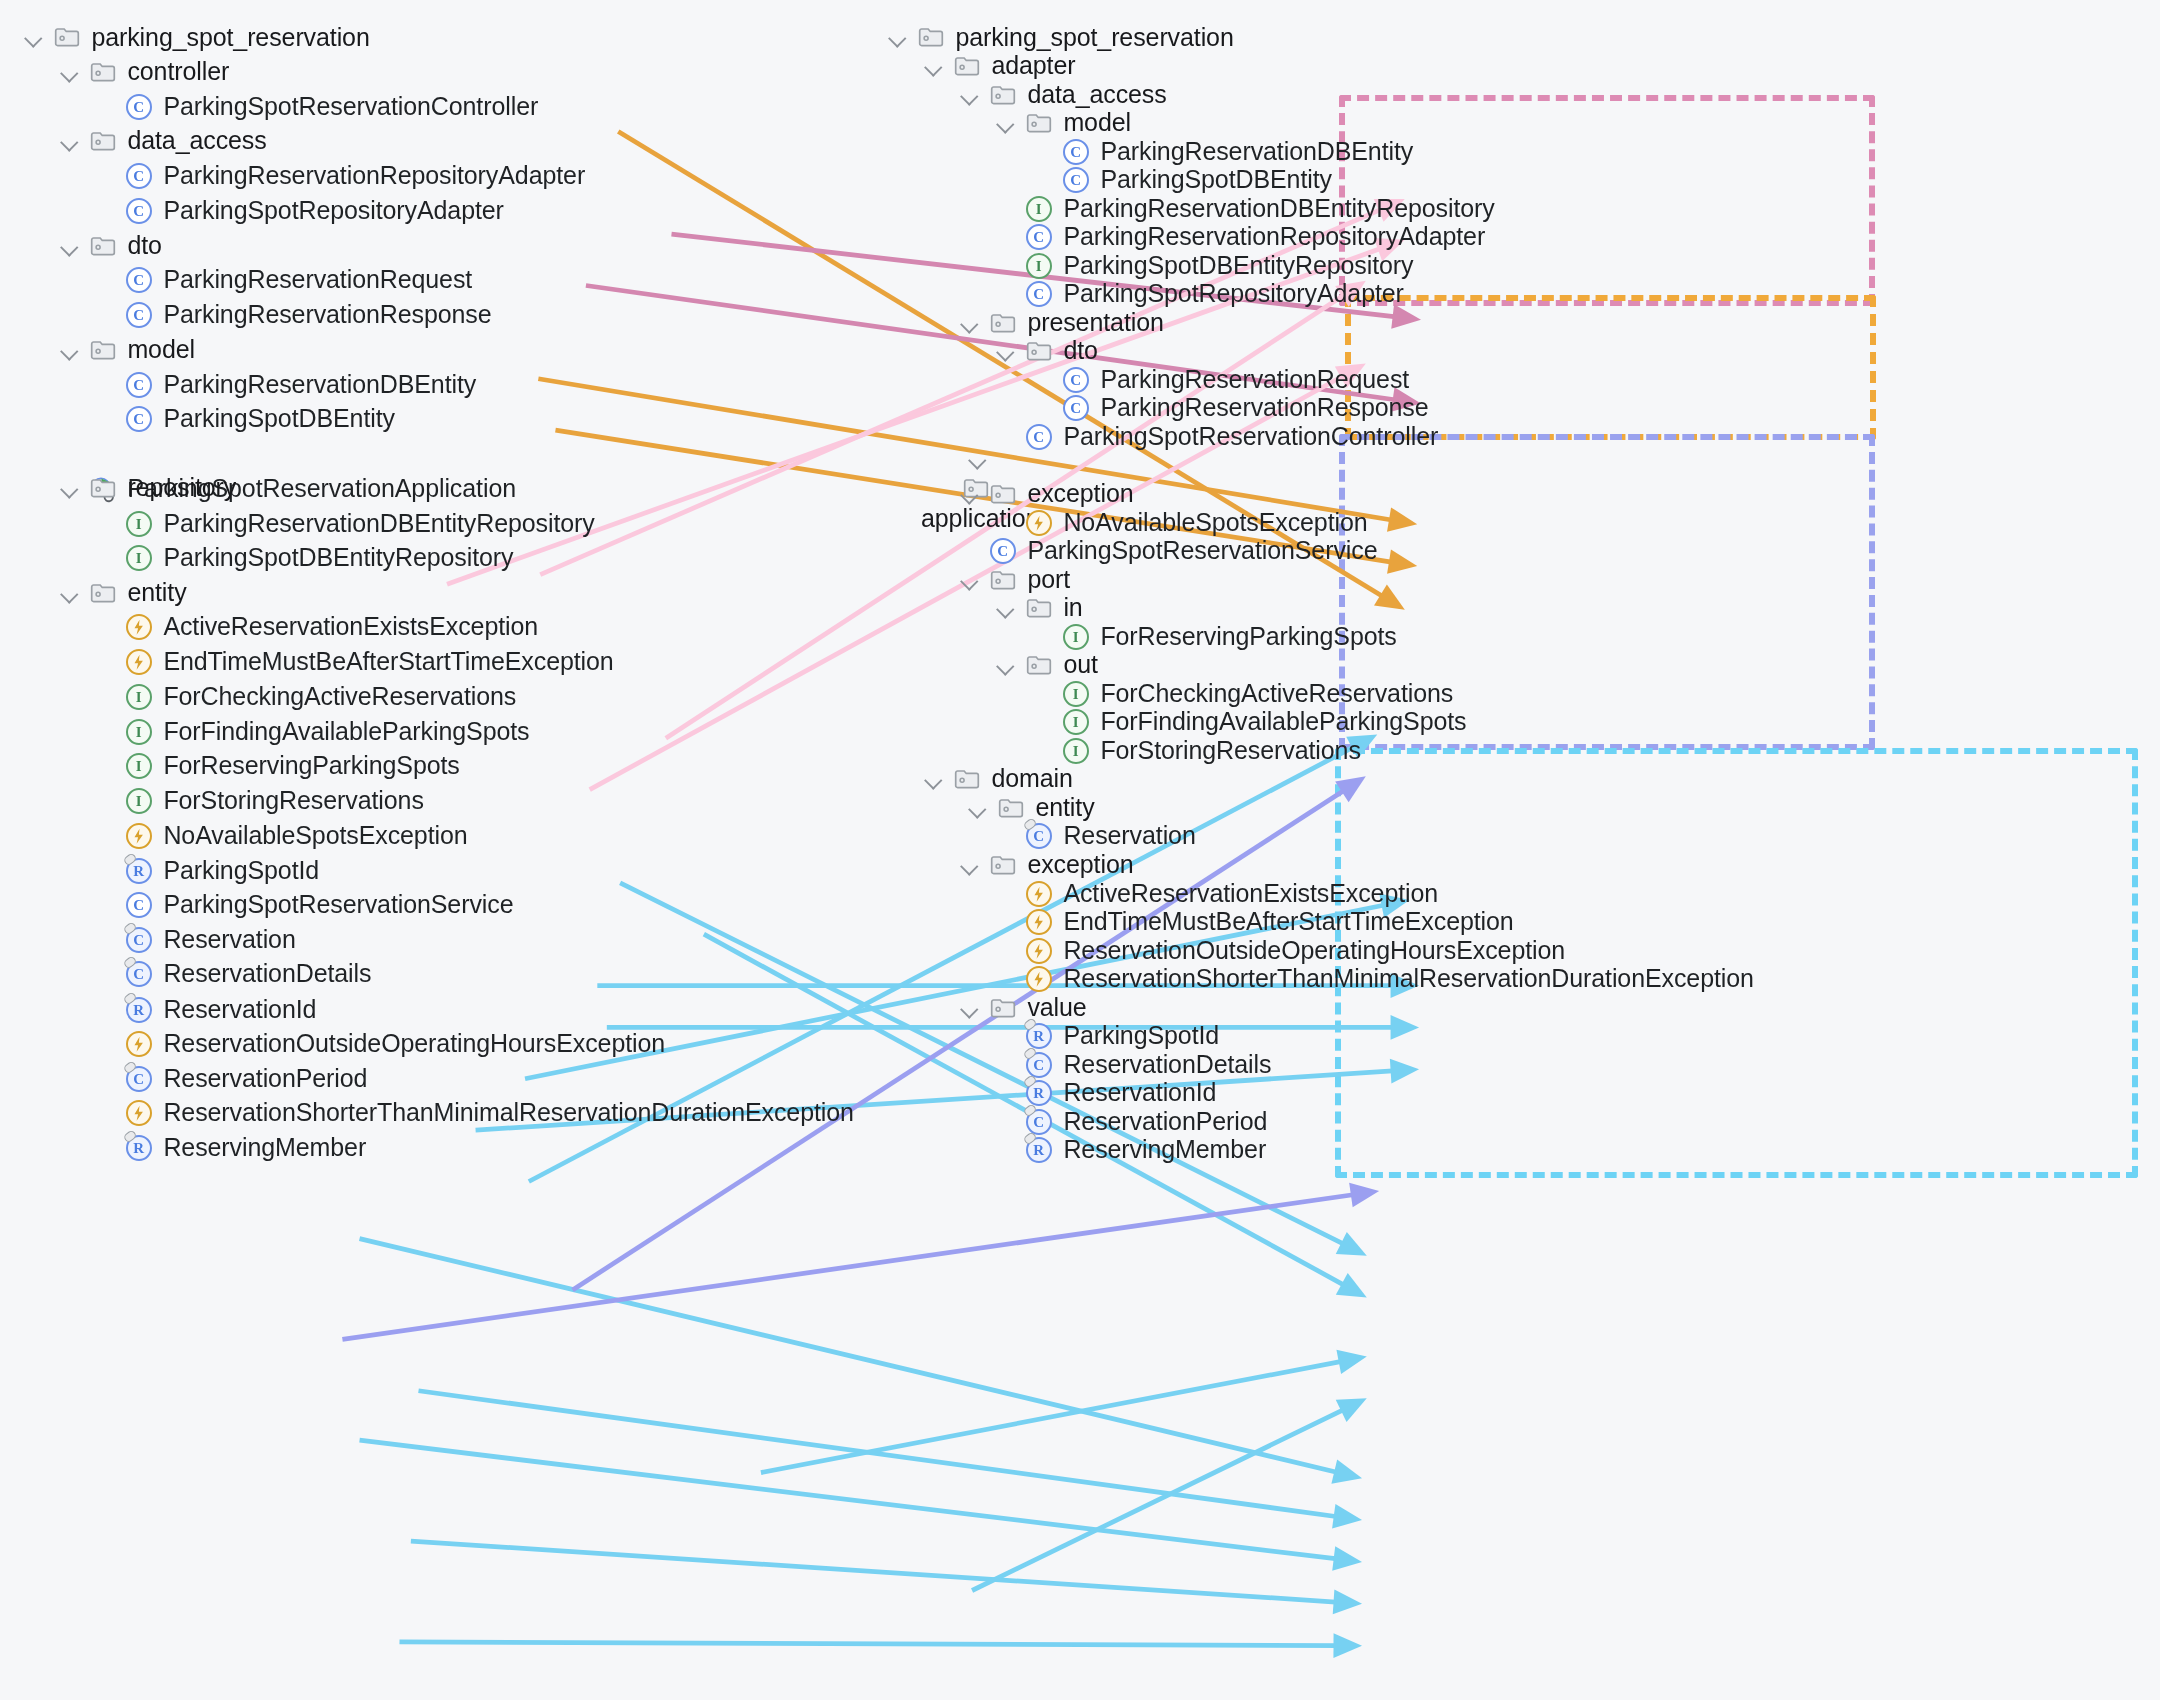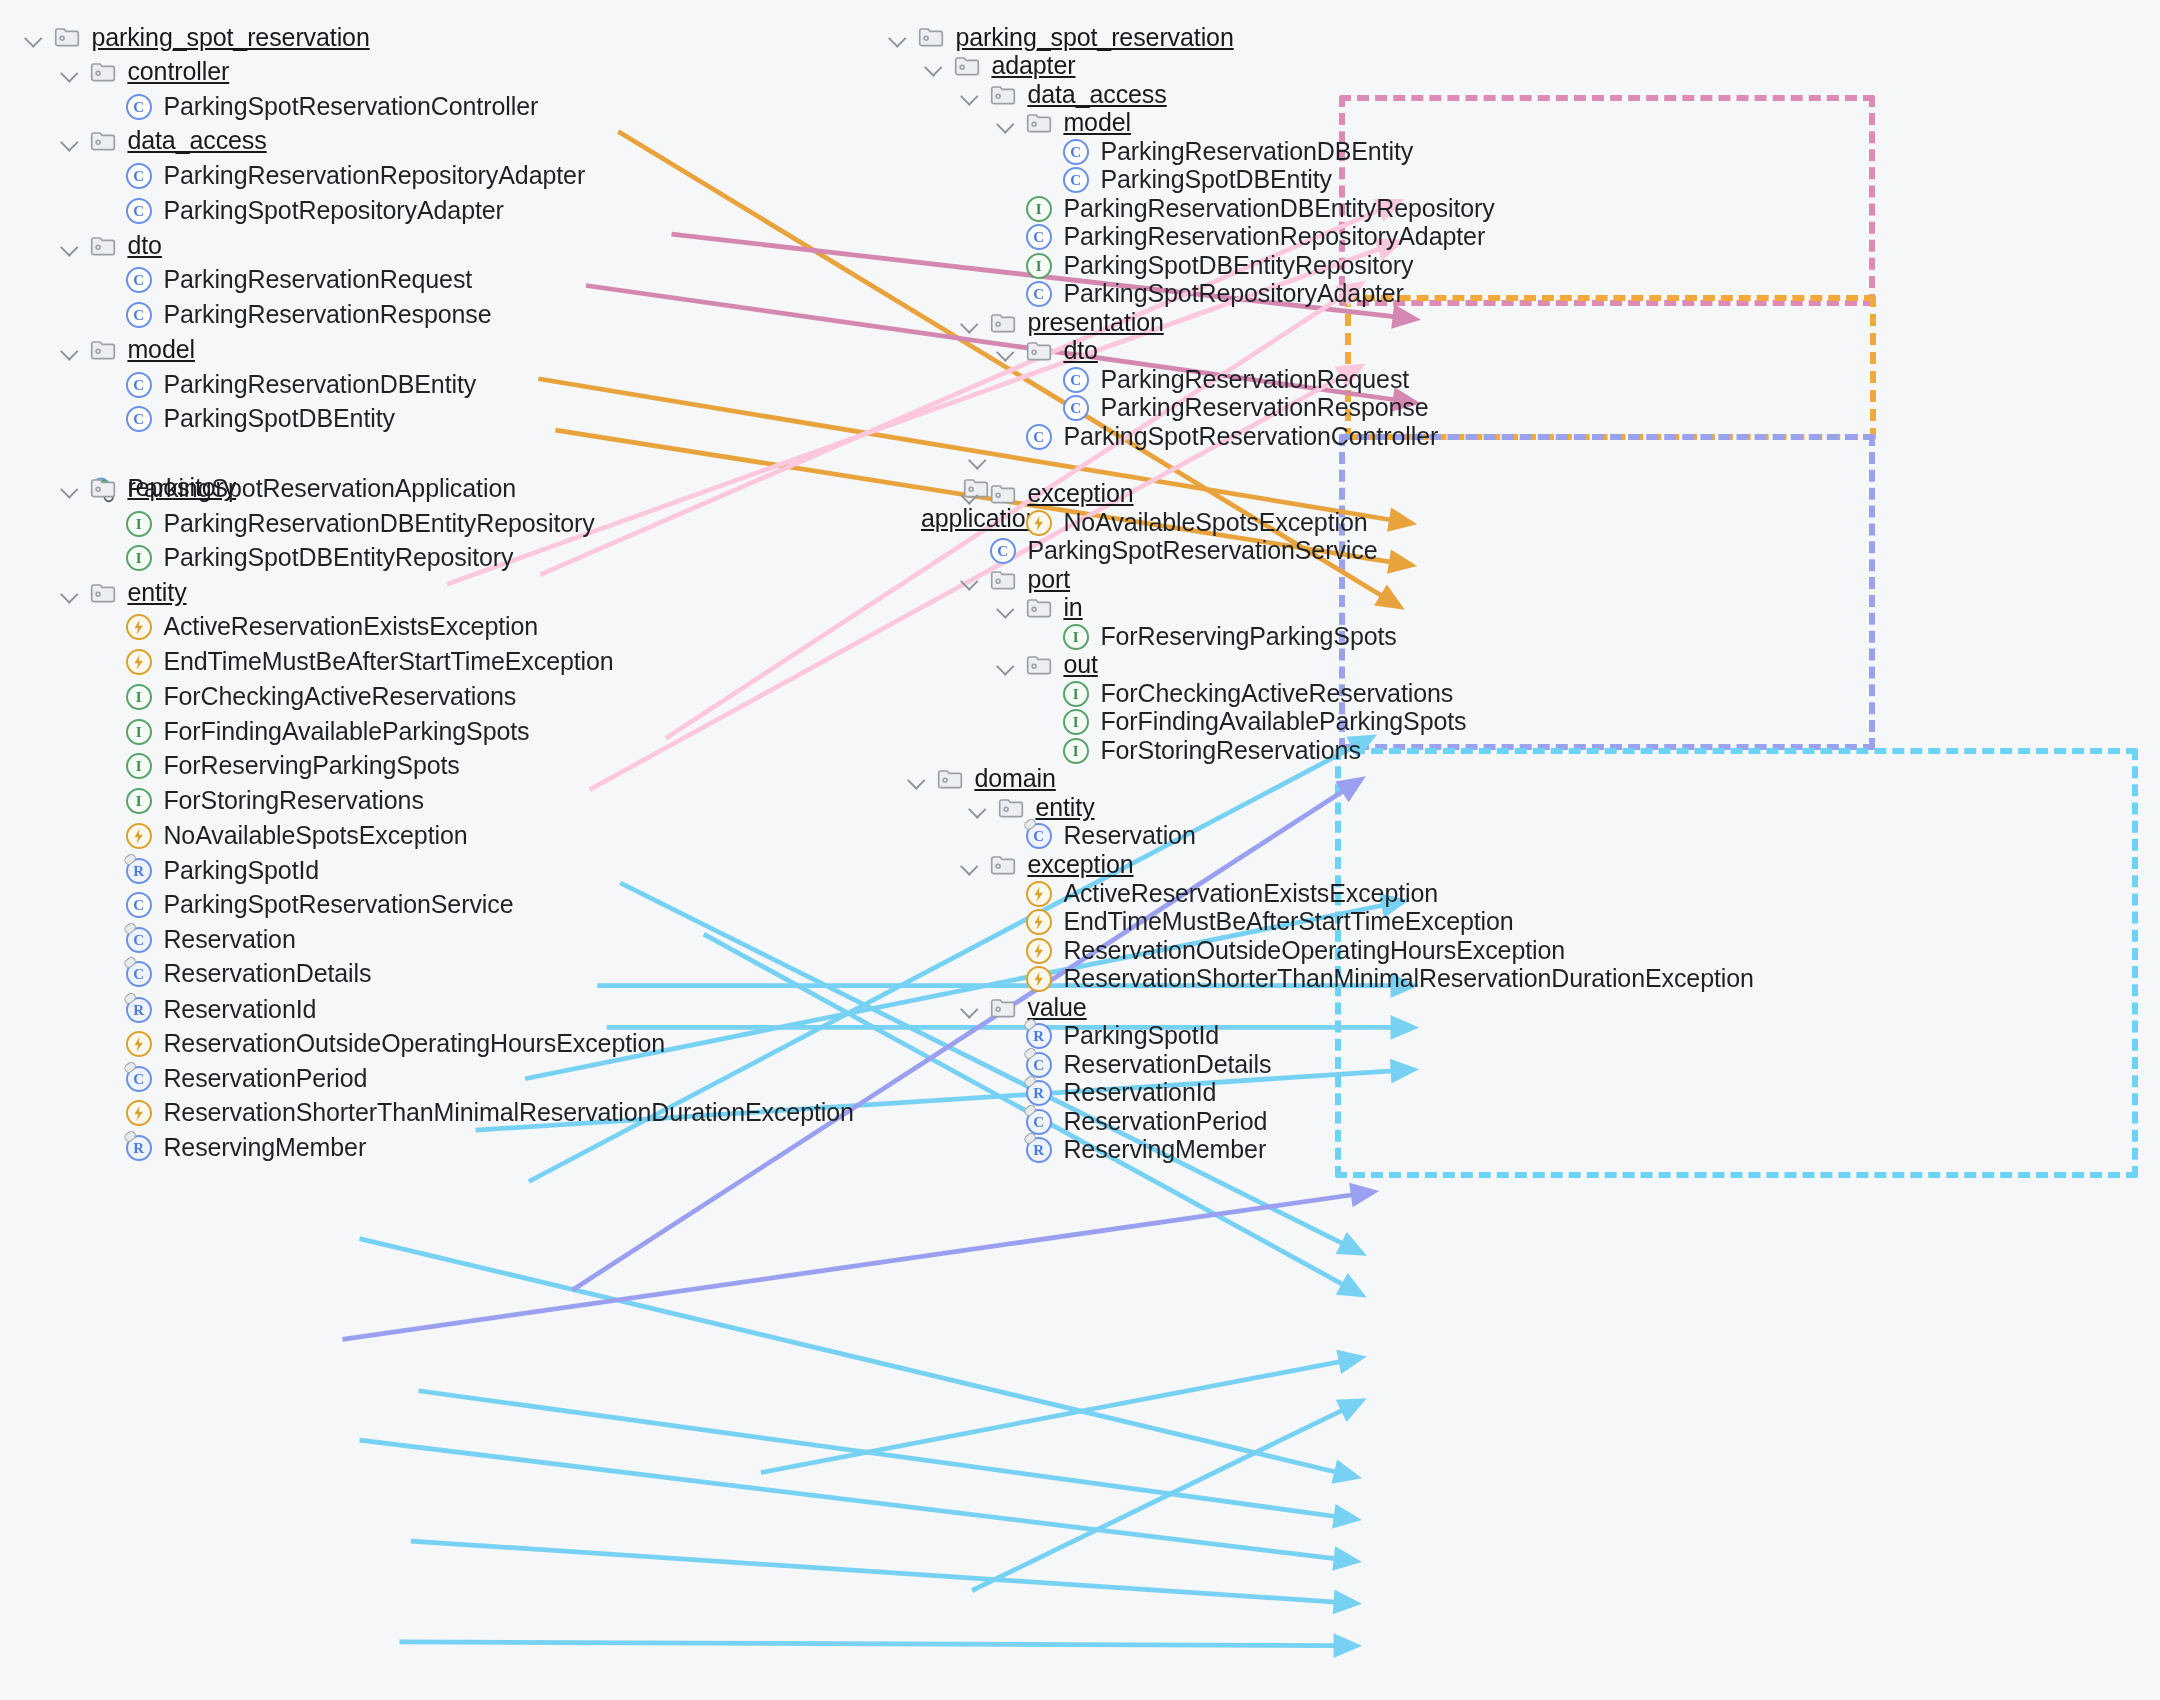--- a/index.html
+++ b/index.html
@@ -18,21 +18,21 @@
   
   #arrows { position:absolute; left:0; top:0; width:2161px; height:1701px; pointer-events:none; z-index:5; }
 
   
   .groupbox { position:absolute; z-index:2; border-style:dashed; border-width:6.7px; border-radius:2.9px; background:transparent; }
 
   
   .tree { position:absolute; z-index:8; }
   .row { position:absolute; display:flex; align-items:center; height:38px; white-space:nowrap; }
   .label { font-size:25px; color:#1f2225; letter-spacing:-0.1px; }
-  .label.pkg { color:#18191c;text-decoration:underline; }
+  .label.pkg { color:#18191c; }
 
   .chev { width:25px; height:25px; position:relative; flex:0 0 25px; margin-right:4.8px; }
   .chev::before {
     content:""; position:absolute; left:5.7px; top:7.6px;
     width:10.5px; height:10.5px;
     border-right:2.5px solid #8d9299; border-bottom:2.5px solid #8d9299;
     transform:rotate(45deg);
   }
   .chev.blank::before { display:none; }
 
@@ -663,21 +663,21 @@
         </span>
         <span class="label">ForFindingAvailableParkingSpots</span>
       </div>
       <div class="row" style="left: 145px; top: 722px;">
         <span class="chev blank"></span>
         <span class="ico">
           <span class="gly iface">I</span>
         </span>
         <span class="label">ForStoringReservations</span>
       </div>
-      <div class="row" style="left: 19px; top: 750px; justify-content: space-between;">
+      <div class="row" style="left: 36px; top: 750px; justify-content: space-between;">
         <span class="chev"></span>
         <span class="ico folder">
           <svg width="32" height="32" viewBox="0 0 34 34">
             <path d="M5 10.5a2 2 0 0 1 2-2h7l2.2 2.6H27a2 2 0 0 1 2 2v11a2 2 0 0 1-2 2H7a2 2 0 0 1-2-2z" fill="#eceef1" stroke="#9aa0a6" stroke-width="1.8"></path>
             <circle cx="11.8" cy="18.3" r="2.1" fill="none" stroke="#9aa0a6" stroke-width="1.7"></circle>
           </svg>
         </span>
         <span class="label pkg">domain</span>
       </div>
       <div class="row" style="left: 80px; top: 779px;">

